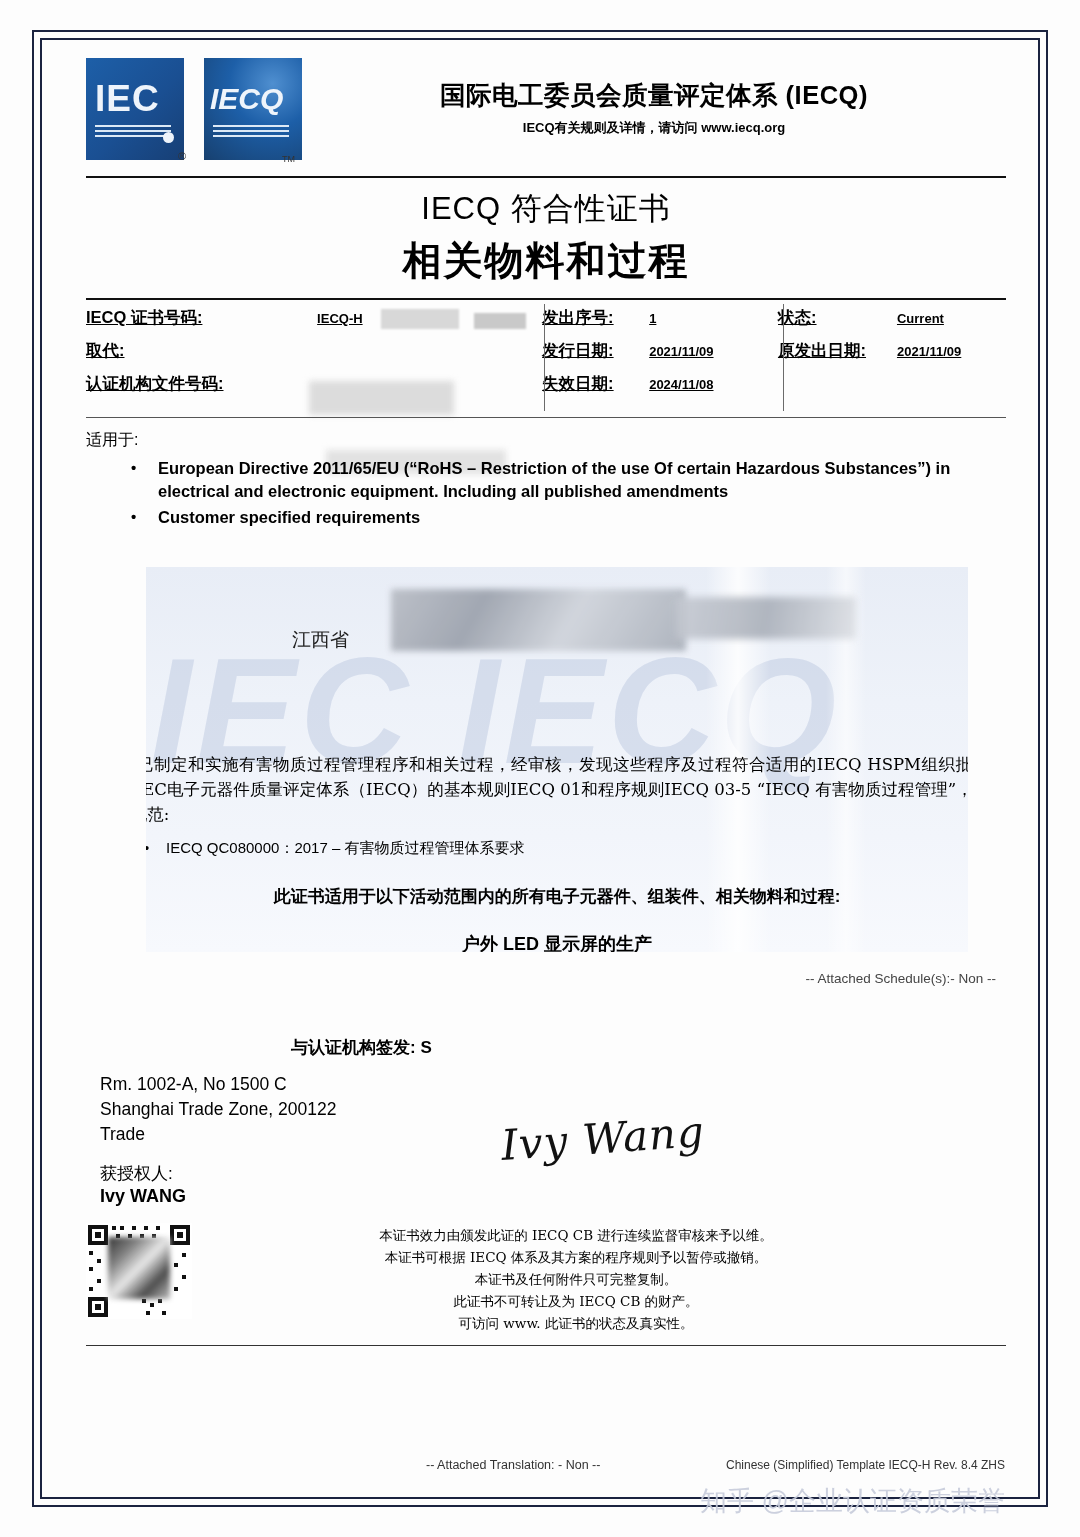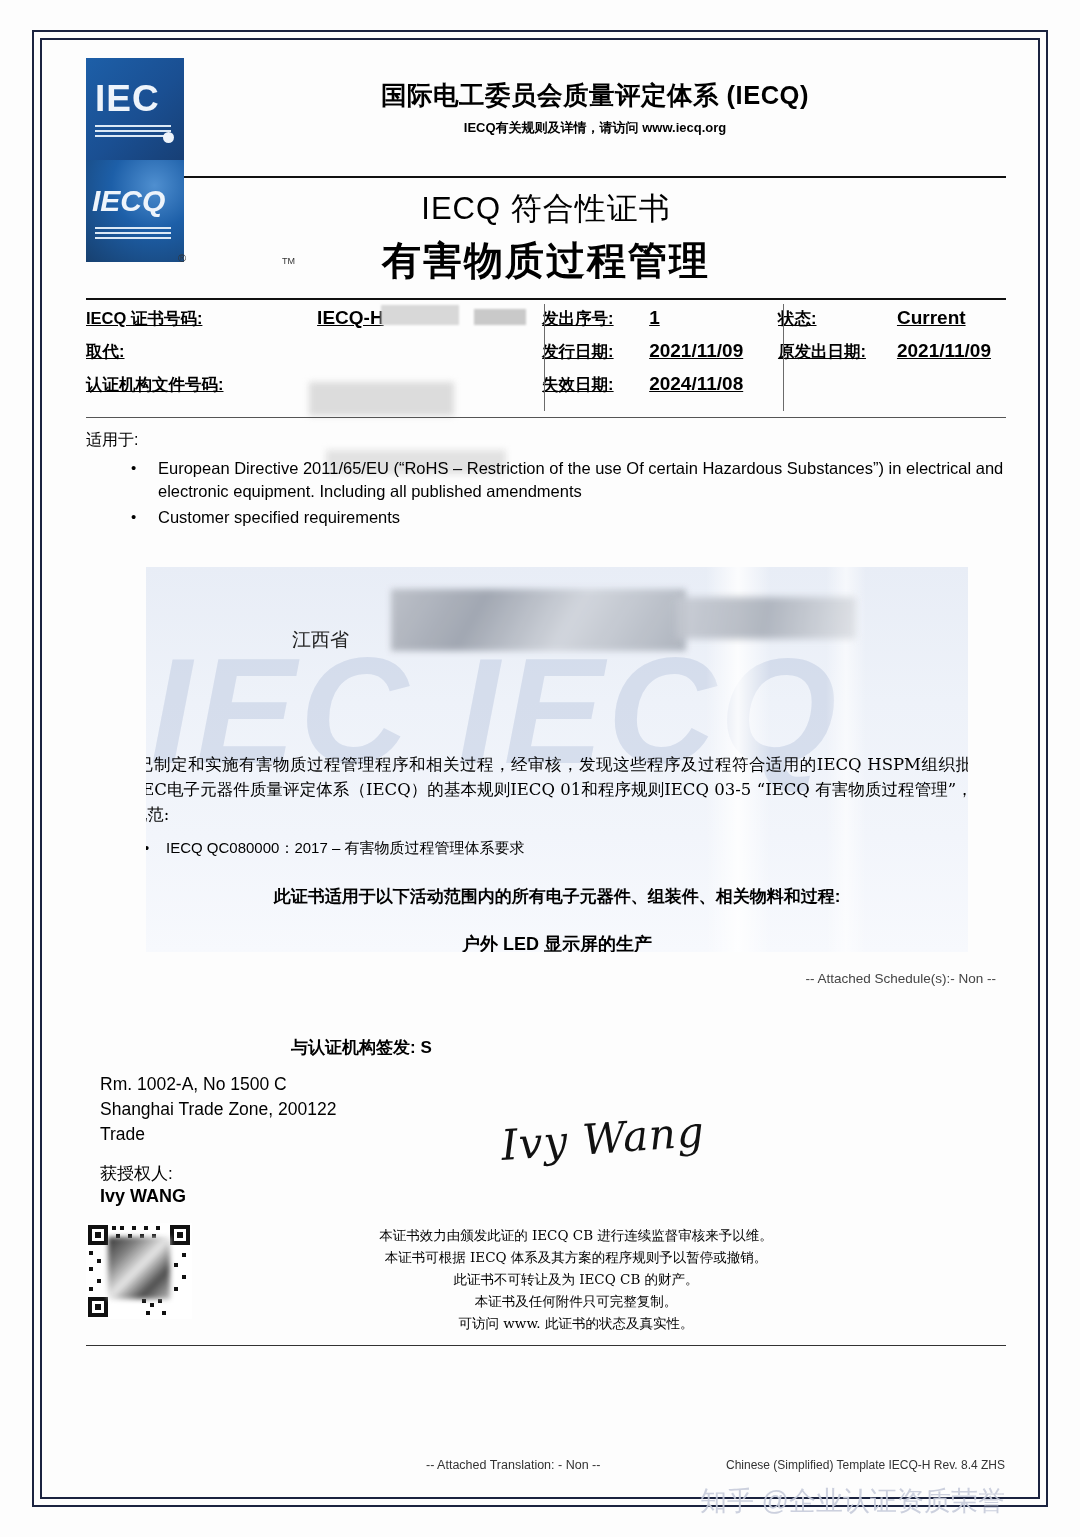--- a/index.html
+++ b/index.html
@@ -21,21 +21,21 @@
   .border-inner {
     position: absolute; left: 40px; top: 38px;
     width: 1000px; height: 1461px;
     border: 2px solid #1b2340;
   }
 
   .content { position: absolute; left: 86px; top: 58px; width: 920px; }
 
   
   .header { display: flex; align-items: flex-start; height: 118px; }
-  .logos { display: flex; gap: 0; position: relative; flex-direction: column; }
+  .logos { display: flex; gap: 20px; position: relative; }
   .logo-box {
     width: 98px; height: 102px;
     background: linear-gradient(135deg,#1d5fa8 0%, #1a4f92 55%, #173f75 100%);
     position: relative; overflow: hidden;
   }
   .logo-box.iecq {
     background: radial-gradient(circle at 70% 25%, #4f8fd0 0%, #1d5fa8 42%, #17406f 100%);
   }
   .logo-txt {
     position: absolute; left: 9px; top: 20px;
@@ -64,39 +64,39 @@
   
   .titleblock { text-align: center; padding: 10px 0 10px; }
   .title1 { font-size: 31px; font-weight: normal; letter-spacing: 1px; }
   .title2 { font-size: 39px; font-weight: bold; margin-top: 4px; letter-spacing: 2px; }
 
   
   .infotable { position: relative; padding: 7px 0 6px; }
   .inforow { display: flex; align-items: baseline; min-height: 33px; text-decoration: underline; }
   .cell { display: flex; align-items: baseline; }
   .lbl { font-size: 16.5px; font-weight: bold; white-space: nowrap; }
-  .val { font-size: 19px; font-weight: bold; white-space: nowrap; text-align: center; }
+  .val { font-size: 13px; font-weight: bold; white-space: nowrap; text-align: center; }
   .c1 { width: 215px; }
   .c1v { width: 245px; padding-left: 18px; position: relative; }
   .c2 { width: 108px; }
   .c2v { width: 130px; }
   .c3 { width: 120px; }
   .c3v { width: 110px; }
   .vsep { position: absolute; top: 4px; bottom: 6px; width: 1px; background: #6b6b6b; }
   .vsep.a { left: 458px; }
   .vsep.b { left: 697px; }
 
   
   .redact { position: absolute; background: #d8d8d8; filter: blur(1.2px); }
 
   
   .applies { padding: 12px 0 6px; }
   .applies-h { font-size: 16px; margin-bottom: 6px; }
   ul.bul { list-style: none; }
-  ul.bul li { position: relative; padding-left: 72px; font-size: 16.5px; font-weight: normal; line-height: 1.42; margin-bottom: 2px; }
+  ul.bul li { position: relative; padding-left: 72px; font-size: 16.5px; font-weight: bold; line-height: 1.42; margin-bottom: 2px; }
   ul.bul li::before { content: "•"; position: absolute; left: 45px; font-size: 15px; }
 
   
   .wm-band {
     position: relative; margin: 30px 0 0 60px;
     width: 822px; height: 385px;
     background: linear-gradient(180deg,#e8edf6 0%,#eef2f9 35%,#f2f5fb 70%,#f7f9fd 100%);
     overflow: hidden;
   }
   .wm-text {
@@ -217,21 +217,21 @@
       <div class="header-text">
         <div class="h-line1">国际电工委员会质量评定体系 (IECQ)</div>
         <div class="h-line3">IECQ有关规则及详情，请访问 www.iecq.org</div>
       </div>
     </div>
 
     <div class="rule"></div>
 
     <div class="titleblock">
       <div class="title1">IECQ 符合性证书</div>
-      <div class="title2">有害物质过程管理</div>
+      <div class="title2">相关物料和过程</div>
     </div>
 
     <div class="rule"></div>
 
     <div class="infotable">
       <div class="vsep a"></div>
       <div class="vsep b"></div>
 
       <div class="inforow">
         <div class="cell c1">
@@ -373,22 +373,22 @@
           <span class="qr-mod" style="left:64px;top:80px;width:4px;height:4px;"></span>
           <span class="qr-mod" style="left:72px;top:76px;width:4px;height:4px;"></span>
           <span class="qr-mod" style="left:60px;top:88px;width:4px;height:4px;"></span>
           <span class="qr-mod" style="left:76px;top:88px;width:4px;height:4px;"></span>
           <span class="qr-mod qr-blur" style="background:linear-gradient(135deg,#2a2a2a 0%,#777 25%,#e8e8e8 50%,#444 75%,#bbb 100%);"></span>
         </div>
       </div>
       <div class="legal">
         <div>本证书效力由颁发此证的 IECQ CB 进行连续监督审核来予以维。</div>
         <div>本证书可根据 IECQ 体系及其方案的程序规则予以暂停或撤销。</div>
+        <div>本证书及任何附件只可完整复制。</div>
         <div>此证书不可转让及为 IECQ CB 的财产。</div>
-        <div>本证书及任何附件只可完整复制。</div>
         <div>可访问 www.            此证书的状态及真实性。</div>
       </div>
     </div>
 
     <div class="footrule"></div>
 
     <div class="footer">
       <div class="f-left">-- Attached Translation: - Non --</div>
       <div class="f-right">Chinese (Simplified) Template IECQ-H Rev. 8.4 ZHS</div>
     </div>

